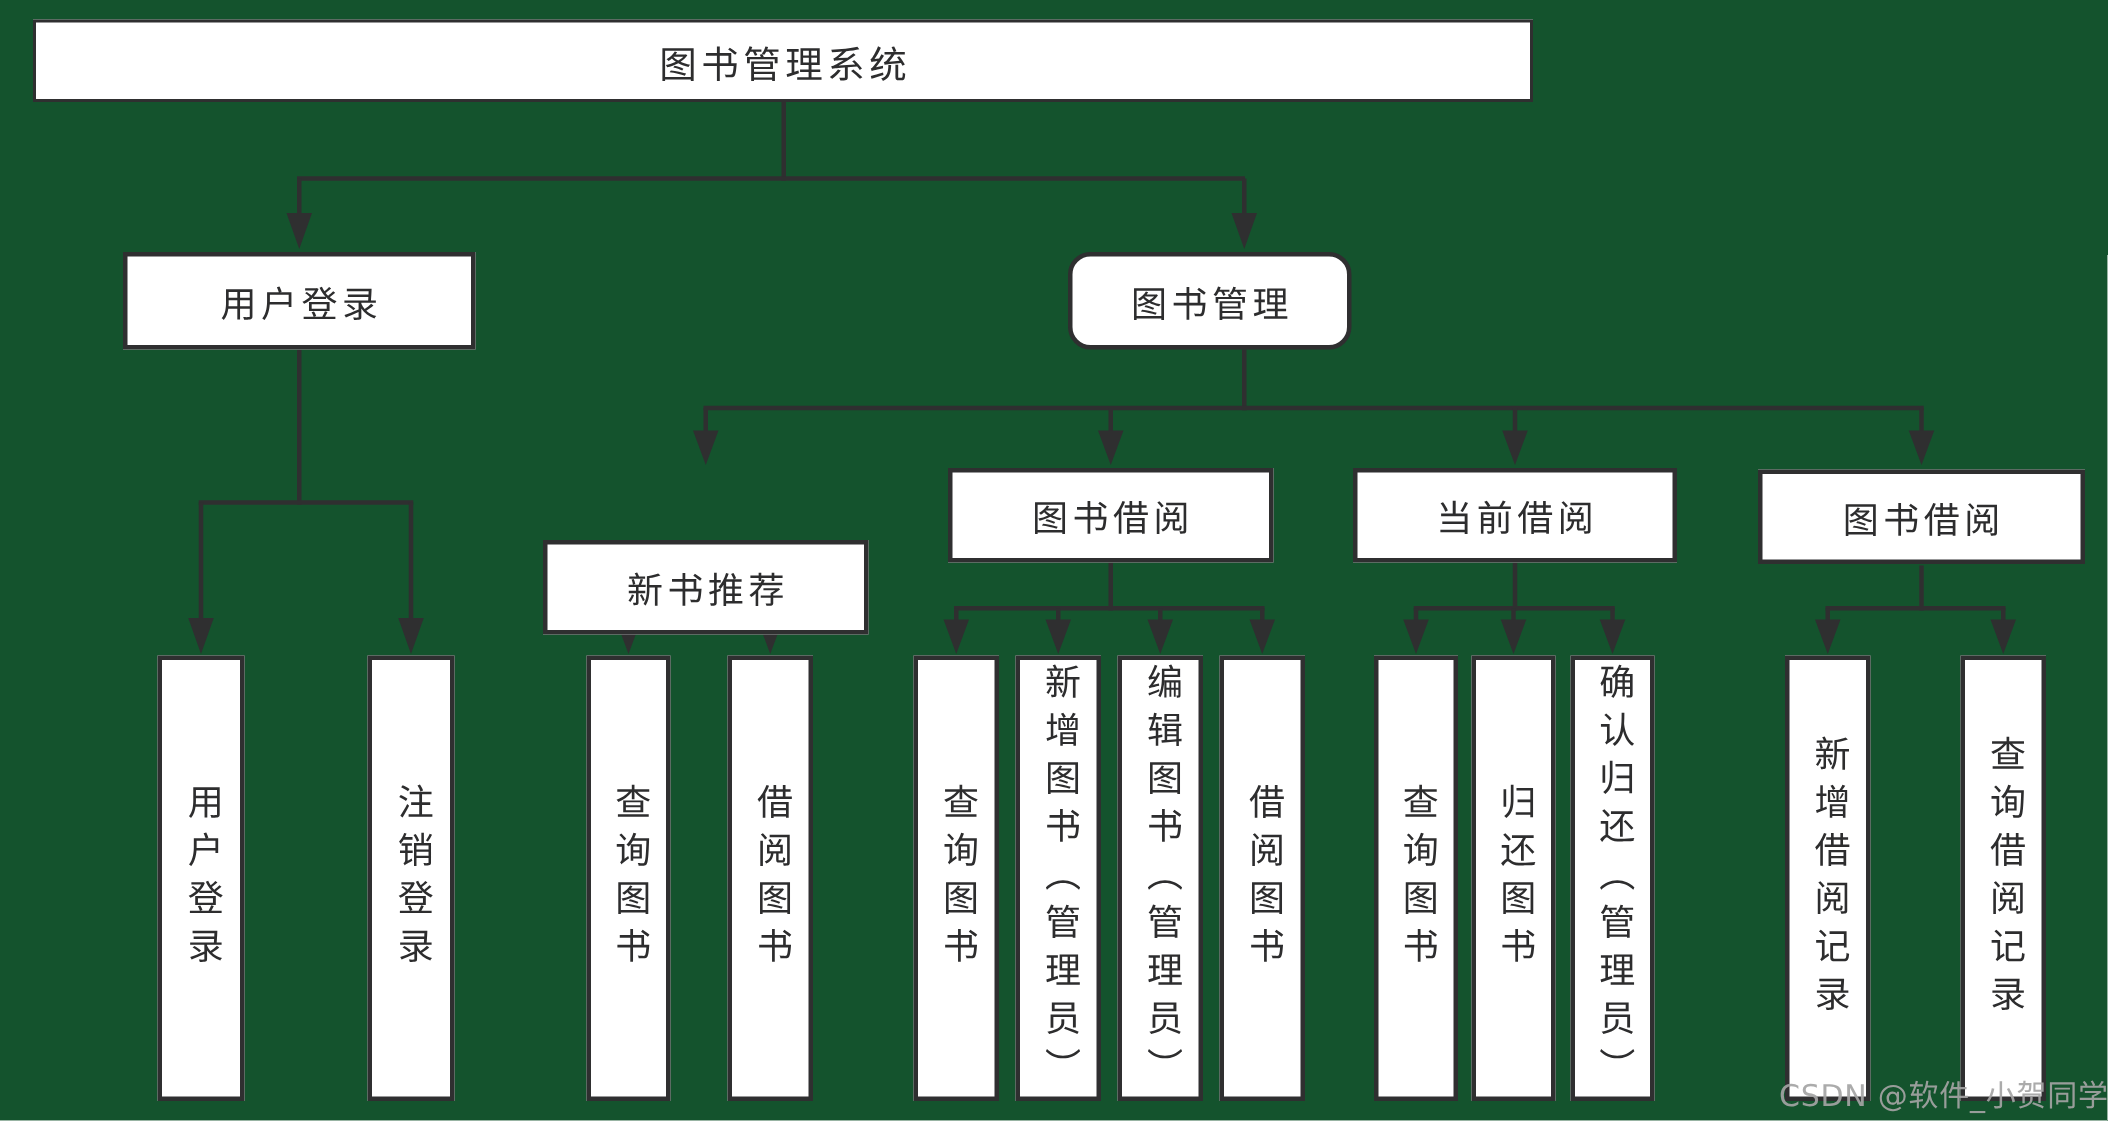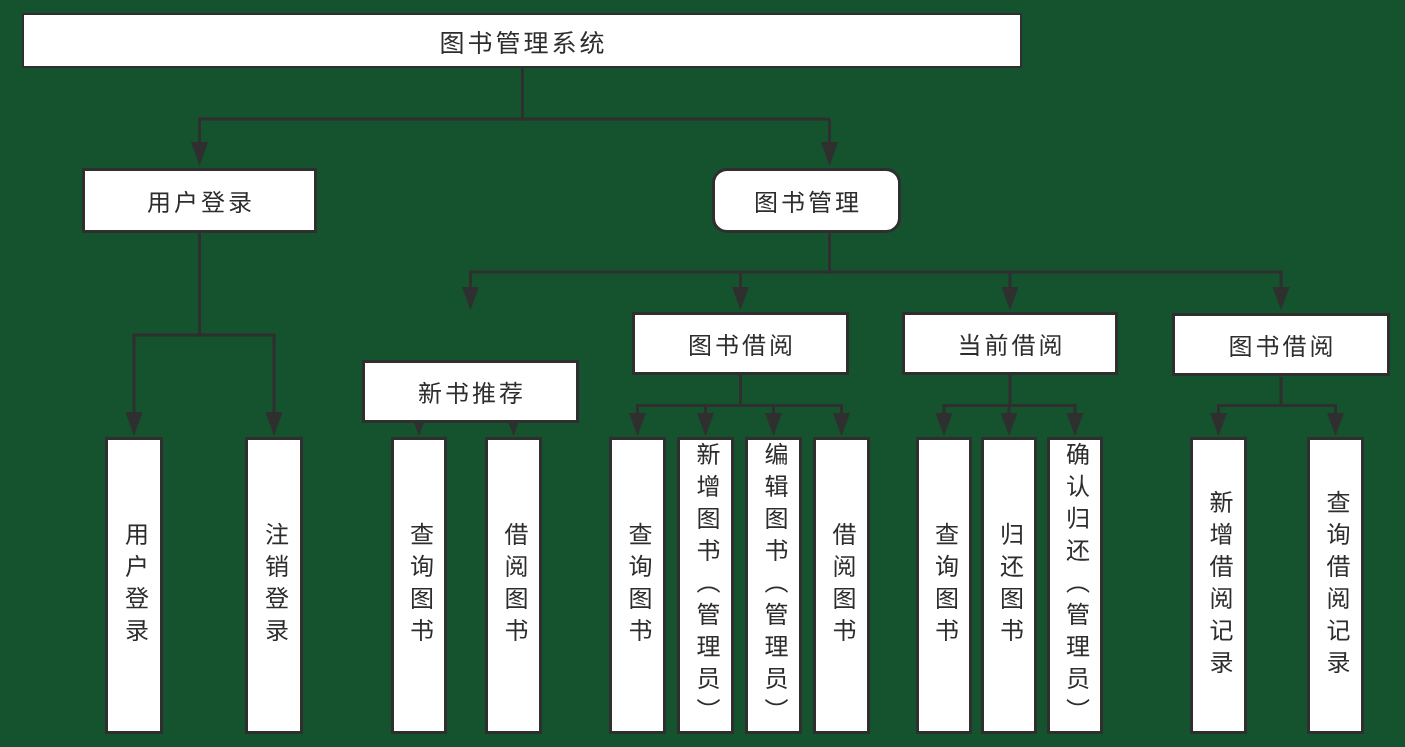--- a/index.html
+++ b/index.html
@@ -198,14 +198,15 @@
     <span class="v-label">确认归还（管理员）</span>
   </div>
 
   <div class="box" style="left:1190px; top:437px; width:57px; height:297px;">
     <span class="v-label">新增借阅记录</span>
   </div>
   <div class="box" style="left:1307px; top:437px; width:57px; height:297px;">
     <span class="v-label">查询借阅记录</span>
   </div>
 
+  <div class="watermark">CSDN @软件_小贺同学</div>
 
 </div>
 
 </body></html>

